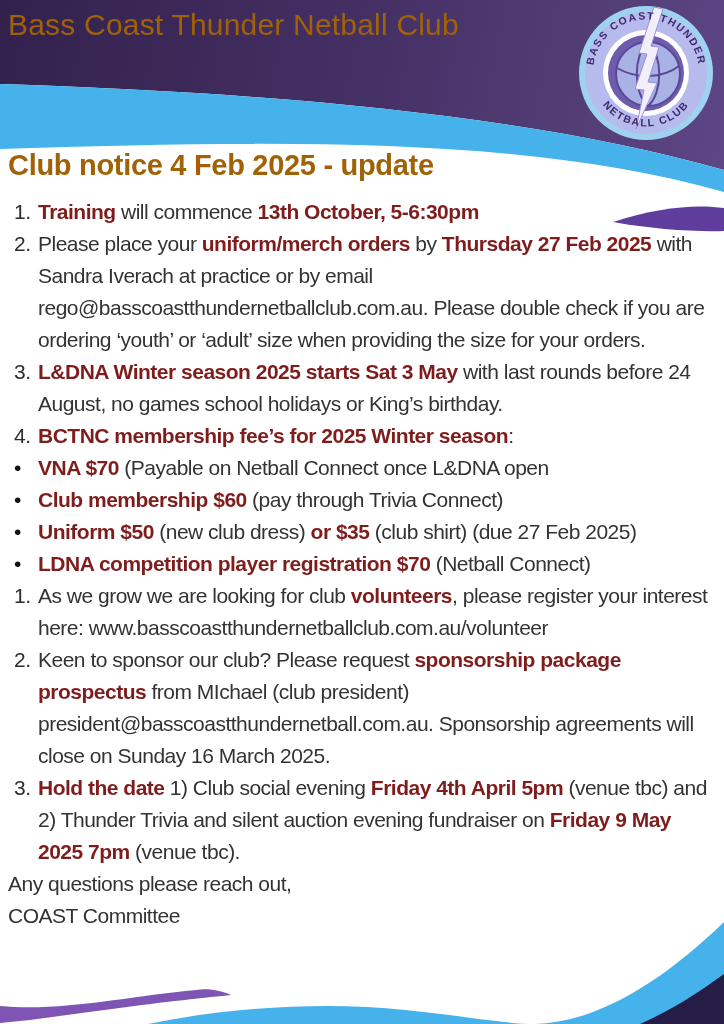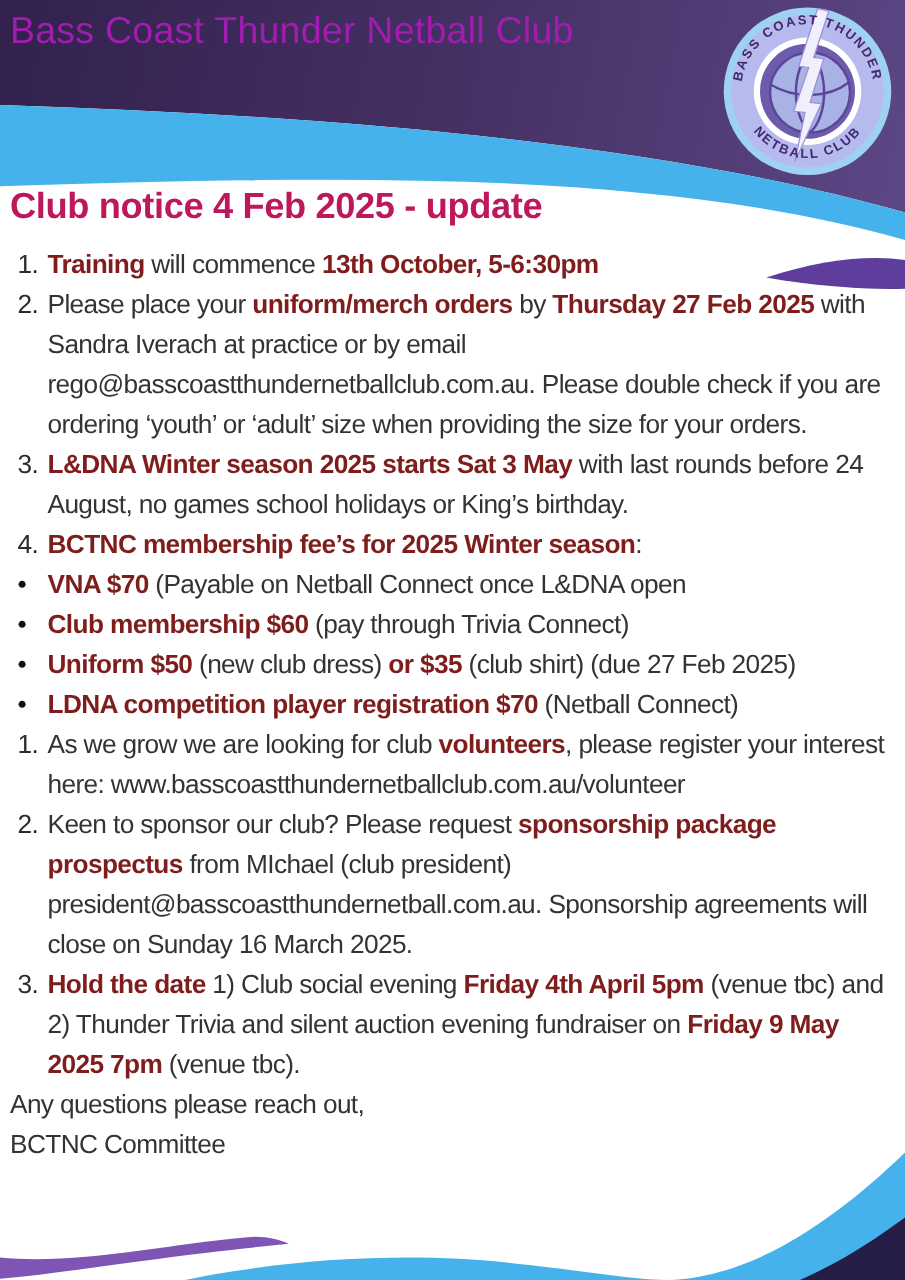--- a/index.html
+++ b/index.html
@@ -7,27 +7,27 @@
   .page{
     position:relative;width:724px;height:1024px;overflow:hidden;background:#ffffff;
     font-family:"Liberation Sans",sans-serif;margin:0 auto;
   }
   svg{display:block;}
   .deco{position:absolute;left:0;pointer-events:none;}
   .deco.top{top:0;}
   .deco.bottom{bottom:0;}
   .app-title{
     position:absolute;left:8px;top:8px;
-    font-size:30px;font-weight:400;color:#a21caf;letter-spacing:0.2px;
+    font-size:30px;font-weight:400;color:#a16207;letter-spacing:0.2px;
     z-index:3;
   }
   .logo{position:absolute;left:577px;top:4px;z-index:4;}
   .notice-heading{
     position:absolute;left:8px;top:149px;margin:0;z-index:5;
-    font-size:29px;font-weight:bold;color:#be185d;letter-spacing:-0.3px;
+    font-size:29px;font-weight:bold;color:#a16207;letter-spacing:-0.3px;
   }
   .notice-list{
     position:absolute;left:0;top:196px;width:722px;padding-left:14px;z-index:5;
     box-sizing:border-box;
     font-size:21px;line-height:32px;color:#333333;letter-spacing:-0.5px;
   }
   .row{display:flex;align-items:flex-start;}
   .marker{flex:0 0 24px;color:#2b2b2b;}
   .marker.bullet{font-size:21px;color:#111;}
   .content{flex:1;padding-right:2px;}
@@ -131,17 +131,17 @@
       <div class="row">
         <span class="marker">2.</span>
         <span class="content"><span>Keen to sponsor our club? Please request </span><b>sponsorship package prospectus</b><span> from MIchael (club president) president@basscoastthundernetball.com.au. Sponsorship agreements will close on Sunday 16 March 2025.</span></span>
       </div>
       <div class="row">
         <span class="marker">3.</span>
         <span class="content"><b>Hold the date</b><span> 1) Club social evening </span><b>Friday 4th April 5pm</b><span> (venue tbc) and 2) Thunder Trivia and silent auction evening fundraiser on </span><b>Friday 9 May 2025 7pm</b><span> (venue tbc).</span></span>
       </div>
       <div id="footer-lines">
       <div class="footer-line">Any questions please reach out,</div>
-      <div class="footer-line">BCTNC Committee</div>
+      <div class="footer-line">COAST Committee</div>
     </div>
   </div>
 
 </div>
 
 </body></html>

